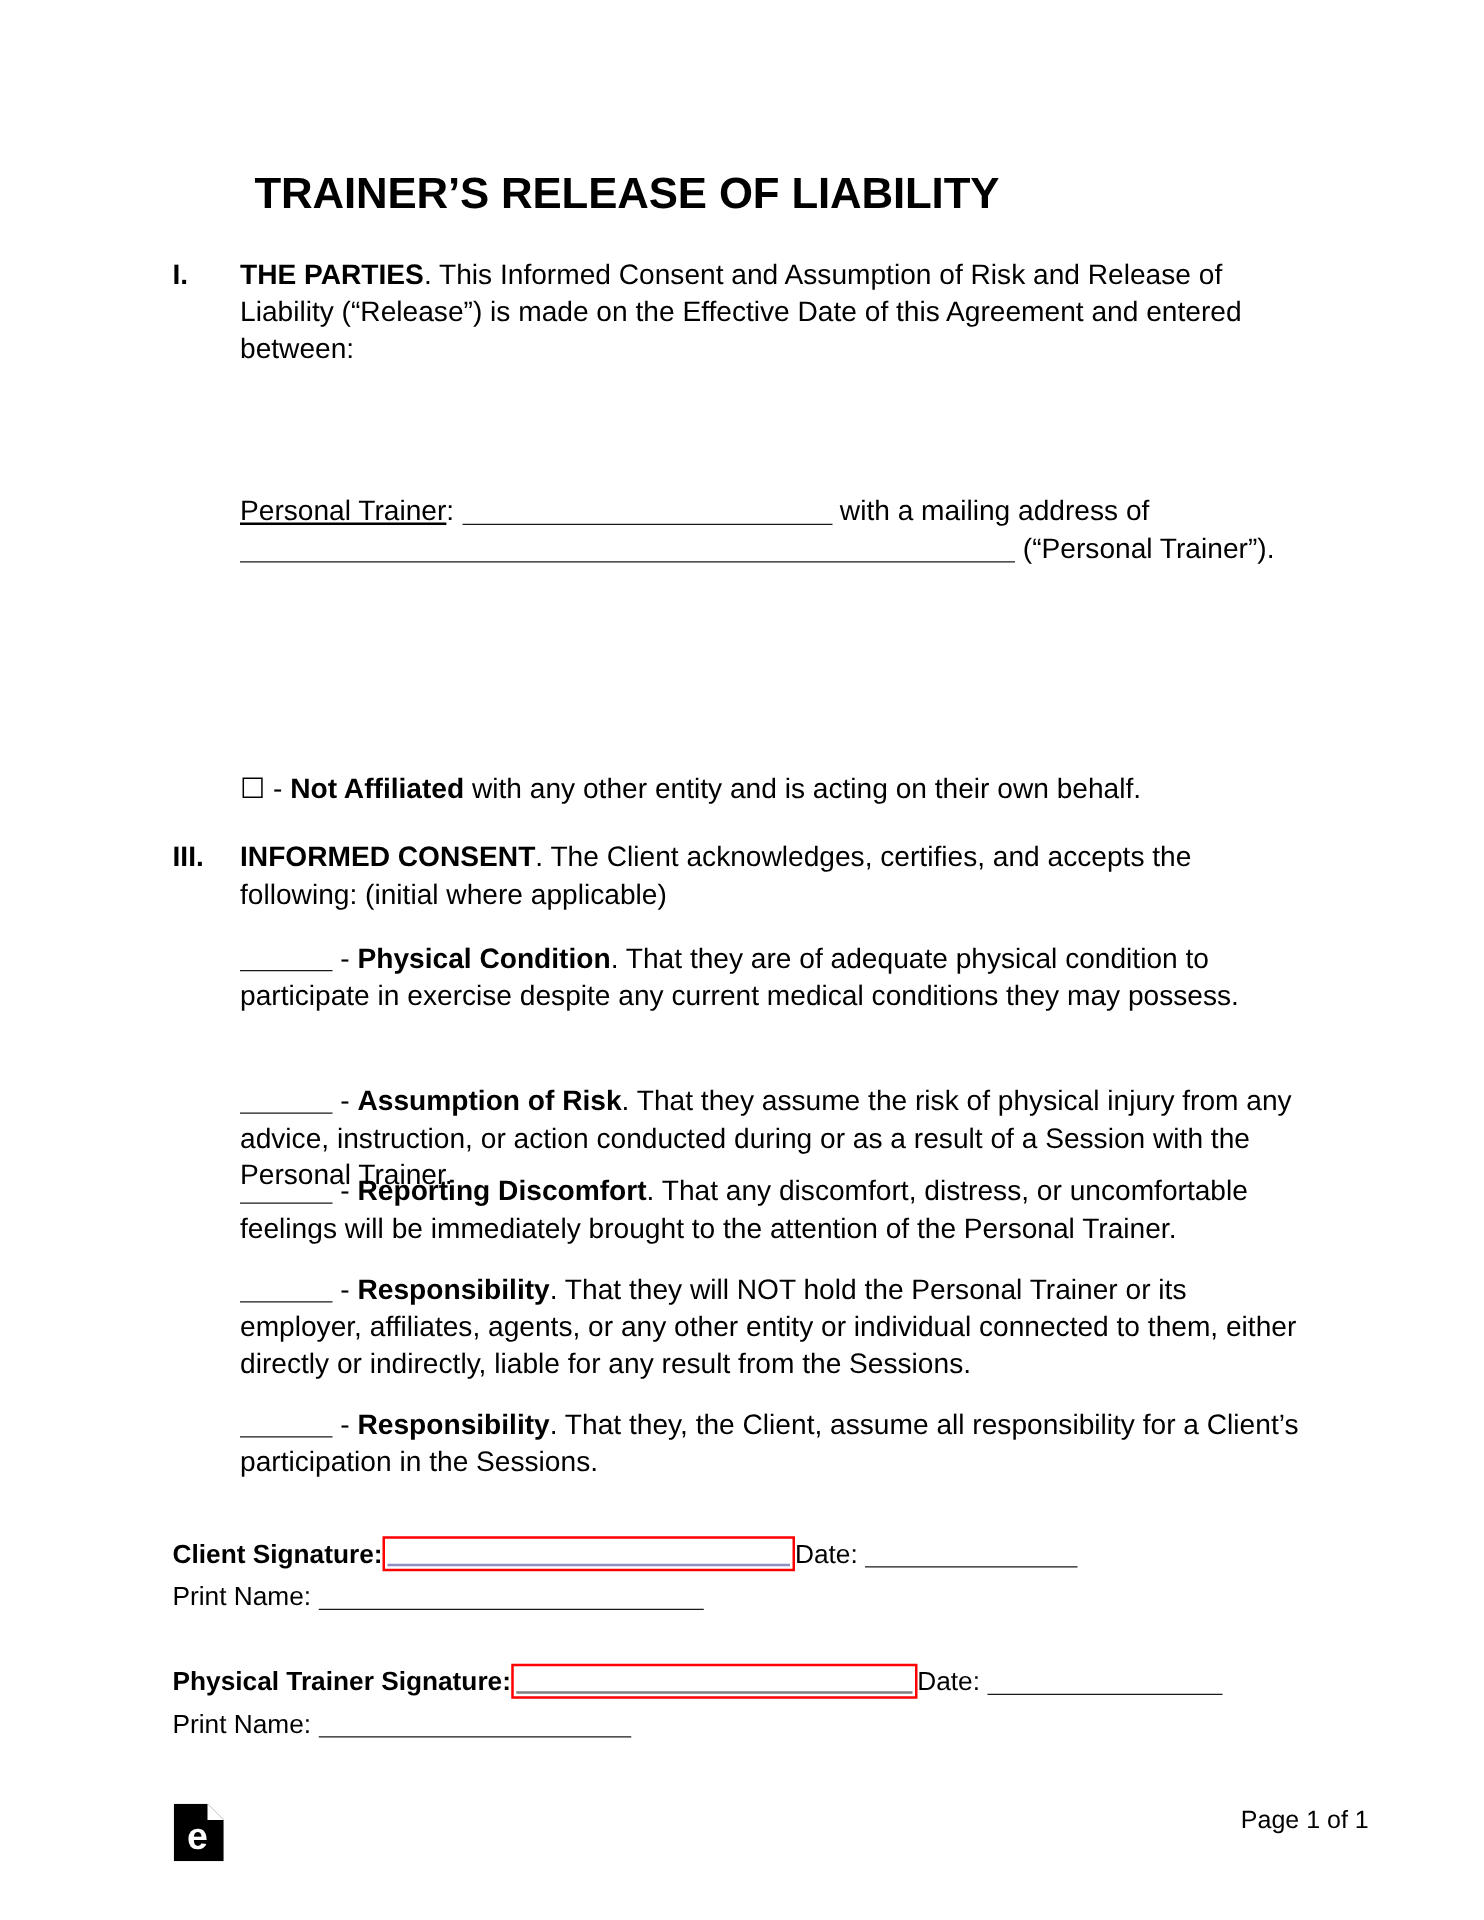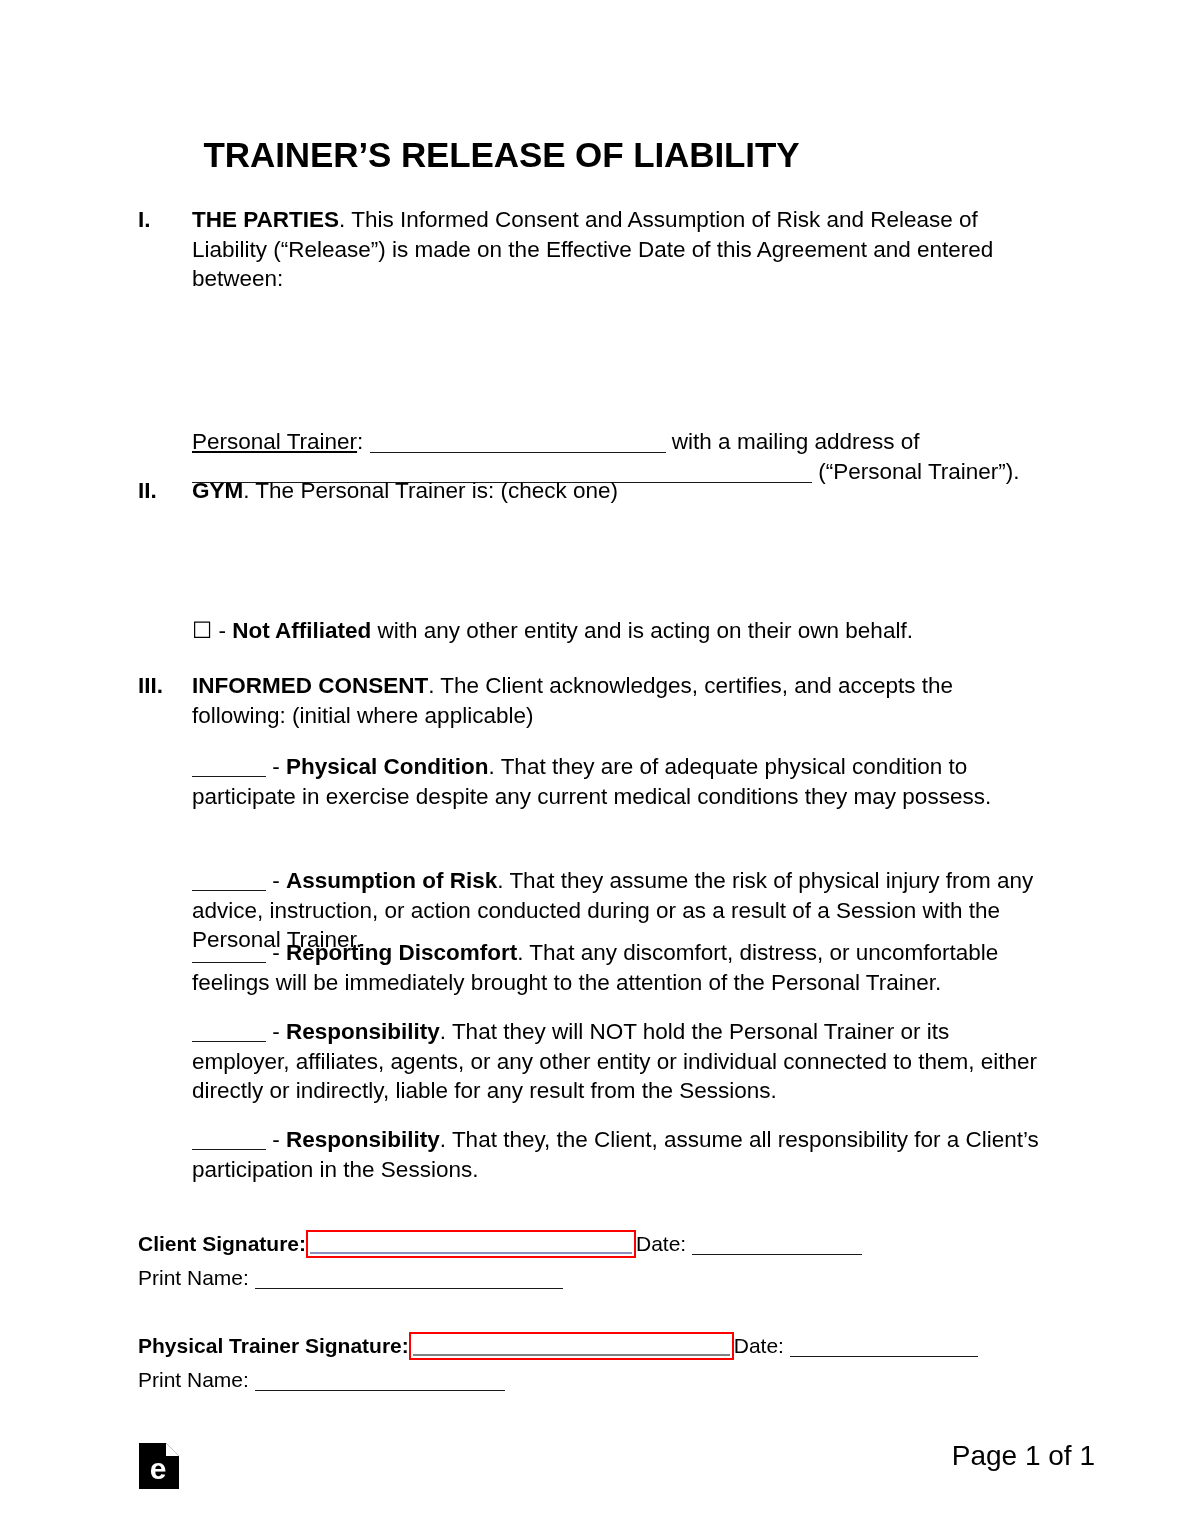--- a/index.html
+++ b/index.html
@@ -118,47 +118,43 @@
     position: absolute;
     left: 139px;
     top: 1443px;
     width: 40px;
     height: 46px;
   }
   .page-num {
     position: absolute;
     right: 92px;
     top: 1443px;
-    font-size: 28px;
+    font-size: 20px;
     line-height: 26px;
     text-align: right;
   }
 </style>
 </head>
 <body>
 
 <div class="page">
 
   <div class="doc-title">TRAINER’S RELEASE OF LIABILITY</div>
 
   <div class="clause" style="top:205px;">
     <span class="num">I.</span>
     <div class="body"><b>THE PARTIES</b><span>. This Informed Consent and Assumption of Risk and Release of Liability (“Release”) is made on the Effective Date of this Agreement and entered between:</span></div>
   </div>
 
 
-  <div class="indent" style="top:394px;margin-top:33px;">
+  <div class="indent" style="top:394px;">
     <span class="u">Personal Trainer</span><span>: </span><span class="rule" style="width:296px;"></span><span> with a mailing address of </span><br>
     <span class="rule" style="width:620px;"></span><span> (“Personal Trainer”).</span>
   </div>
 
-  <div class="clause" style="top:476px;">
-    <span class="num">II.</span>
-    <div class="body"><b>GYM</b><span>. The Personal Trainer is: (check one)</span></div>
-  </div>
 
 
   <div class="indent-tight" style="top:616px;">
     <span>☐</span><span> - </span><b>Not Affiliated</b><span> with any other entity and is acting on their own behalf.</span>
   </div>
 
   <div class="clause" style="top:671px;">
     <span class="num">III.</span>
     <div class="body"><b>INFORMED CONSENT</b><span>. The Client acknowledges, certifies, and accepts the following: (initial where applicable)</span></div>
   </div>

